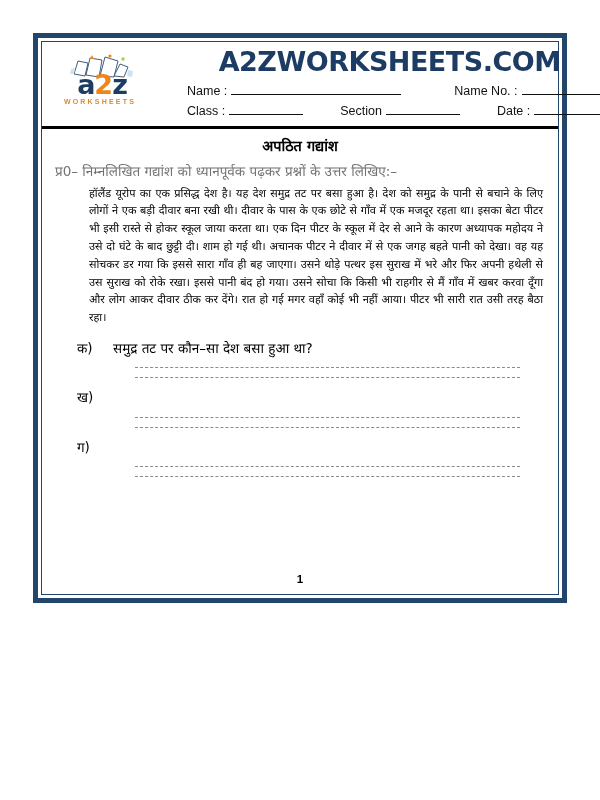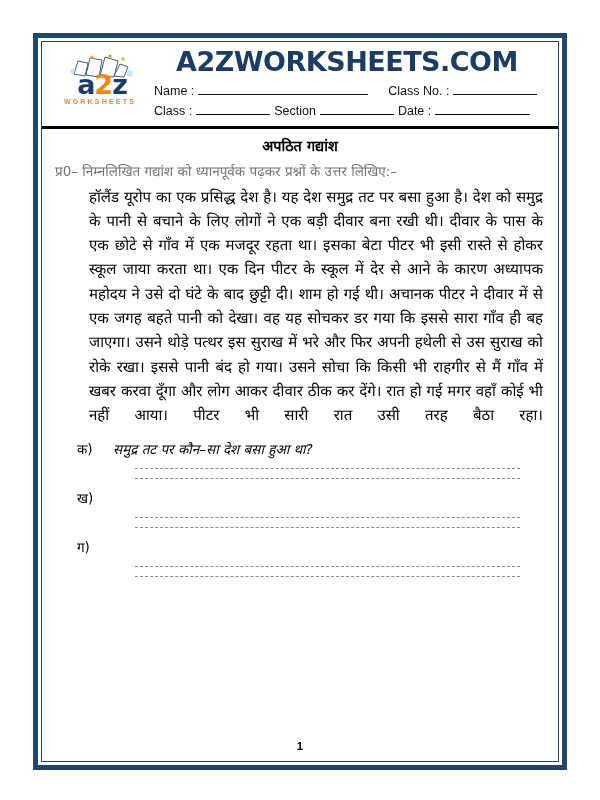--- a/index.html
+++ b/index.html
@@ -14,21 +14,21 @@
     position: relative;
     overflow: hidden;
   }
 
   
   #page-frame {
     position: absolute;
     left: 33px;
     top: 33px;
     width: 534px;
-    height: 737px;
+    height: 570px;
     box-sizing: border-box;
     border: 5px solid #22456b;
     background: #ffffff;
   }
   #page-inner {
     position: absolute;
     inset: 3px;
     box-sizing: border-box;
     border: 1px solid #22456b;
     background: #ffffff;
@@ -106,21 +106,21 @@
     padding-right: 8px;
   }
   .field-row {
     display: flex;
     align-items: baseline;
     font-size: 12.5px;
     color: #111111;
     margin-bottom: 4px;
     white-space: nowrap;
   }
-  .field-label { flex: 0 0 auto; }
+  .field-label { flex: 0 0 auto; margin-left: 33px; }
   .rule {
     border-bottom: 1.4px solid #111111;
     flex: 0 0 auto;
     height: 12px;
     margin: 0 4px;
   }
   .rule.w-name   { width: 170px; }
   .rule.w-roll   { width: 84px; }
   .rule.w-class  { width: 74px; }
   .rule.w-sect   { width: 74px; }
@@ -149,42 +149,42 @@
   }
 
   #instruction {
     font-size: 13.5px;
     color: #737373;
     line-height: 1.5;
     margin-bottom: 3px;
   }
 
   #passage {
-    font-size: 15px;
+    font-size: 11px;
     color: #000000;
     line-height: 1.62;
     text-align: justify;
     text-align-last: justify;
     padding-left: 34px;
     padding-right: 2px;
     margin-bottom: 9px;
   }
 
   
   #questions { margin-top: 2px; }
   .question-block { margin-bottom: 9px; }
   .q-row {
     display: flex;
     font-size: 13.5px;
     color: #000000;
     line-height: 1.5;
     padding-left: 22px;
   }
   .q-marker { flex: 0 0 36px; }
-  .q-text { flex: 1 1 auto; font-style: italic; }
+  .q-text { flex: 1 1 auto; }
   .answer-line {
     margin: 9px 0 0 80px;
     height: 0;
     border-top: 1.6px dashed #8b8b8b;
     width: 385px;
   }
 
   
   #page-number {
     position: absolute;
@@ -230,21 +230,21 @@
           <div id="logo-sub">WORKSHEETS</div>
         </div>
 
         <div id="header-right">
           <div id="brand-title">A2ZWORKSHEETS.COM</div>
 
           <div class="field-row">
             <span class="field-label">Name :</span>
             <span class="rule w-name"></span>
             <span class="spacer-lg"></span>
-            <span class="field-label">Class No. :</span>
+            <span class="field-label">Name No. :</span>
             <span class="rule w-roll"></span>
           </div>
 
           <div class="field-row">
             <span class="field-label">Class :</span>
             <span class="rule w-class"></span>
             <span class="field-label">Section</span>
             <span class="rule w-sect"></span>
             <span class="field-label">Date :</span>
             <span class="rule w-date"></span>

